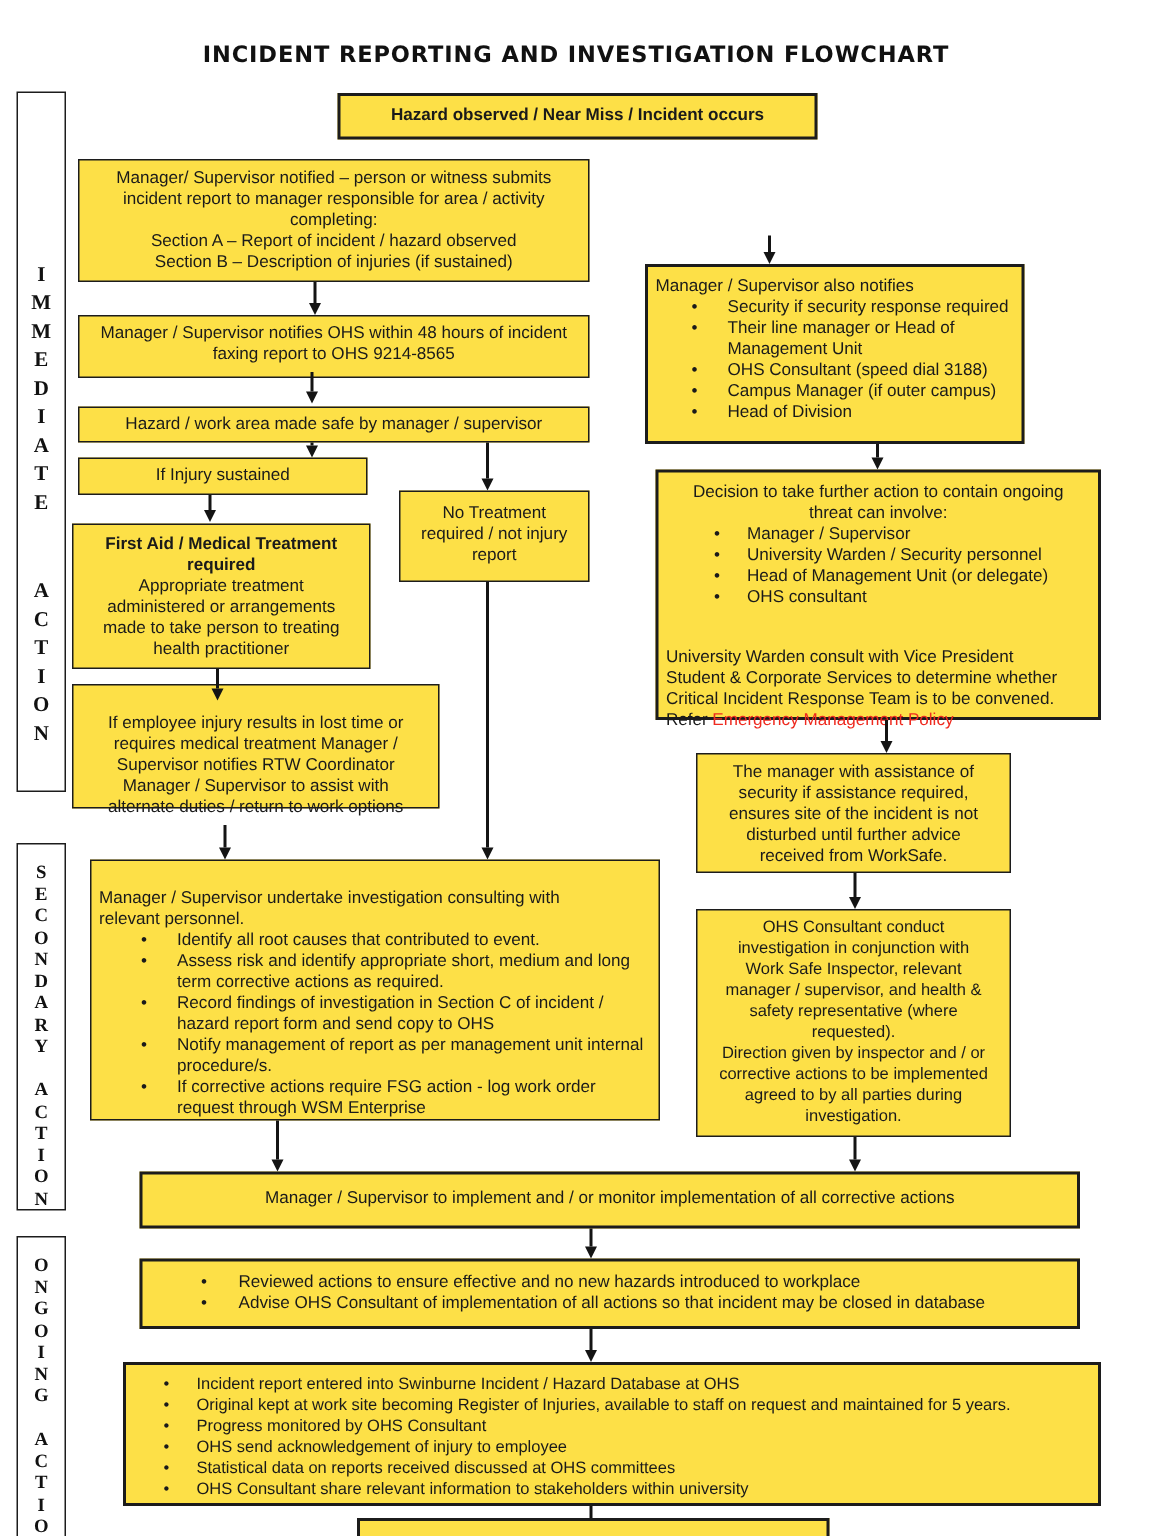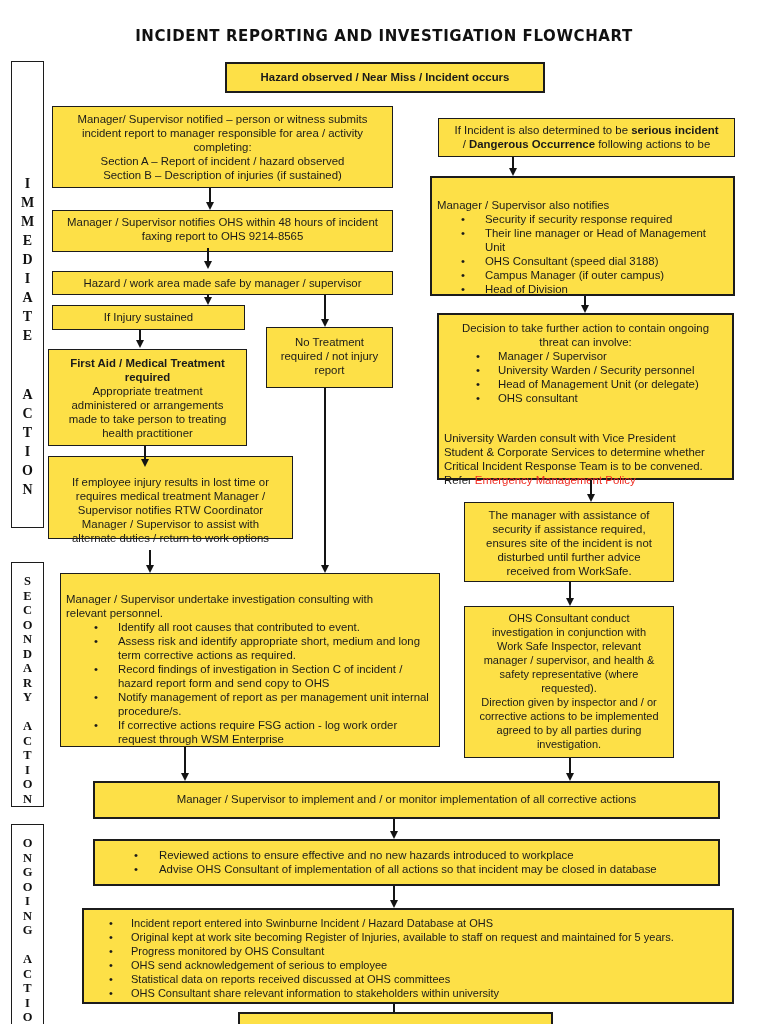--- a/index.html
+++ b/index.html
@@ -194,40 +194,37 @@
       <div class="bul">
           <span class="d">•</span>
           <span class="t">Original kept at work site becoming Register of Injuries, available to staff on request and maintained for 5 years.</span>
         </div>
       <div class="bul">
           <span class="d">•</span>
           <span class="t">Progress monitored by OHS Consultant</span>
         </div>
       <div class="bul">
           <span class="d">•</span>
-          <span class="t">OHS send acknowledgement of serious to employee</span>
+          <span class="t">OHS send acknowledgement of injury to employee</span>
         </div>
       <div class="bul">
           <span class="d">•</span>
           <span class="t">Statistical data on reports received discussed at OHS committees</span>
         </div>
       <div class="bul">
           <span class="d">•</span>
           <span class="t">OHS Consultant share relevant information to stakeholders within university</span>
         </div>
     </div>
   </div>
 
   <div class="box thick" style="left:238px;top:1012px;width:315px;height:30px;"></div>
 
-  <div class="box center" style="left:438px;top:118px;width:297px;height:39px;padding-top:4px;">
-    <span><span>If Incident is also determined to be </span><span class="b">serious incident</span><br><span>/ </span><span class="b">Dangerous Occurrence</span><span> following actions to be</span></span>
-  </div>
-
-  <div class="box thick" style="left:430px;top:176px;width:305px;height:120px;padding-top:20px;">
+
+  <div class="box thick" style="left:430px;top:176px;width:253px;height:120px;padding-top:6px;">
     <div>Manager / Supervisor also notifies</div>
     <div class="ind-r2">
       <div class="bul">
           <span class="d">•</span>
           <span class="t">Security if security response required</span>
         </div>
       <div class="bul">
           <span class="d">•</span>
           <span class="t">Their line manager or Head of Management Unit</span>
         </div>

